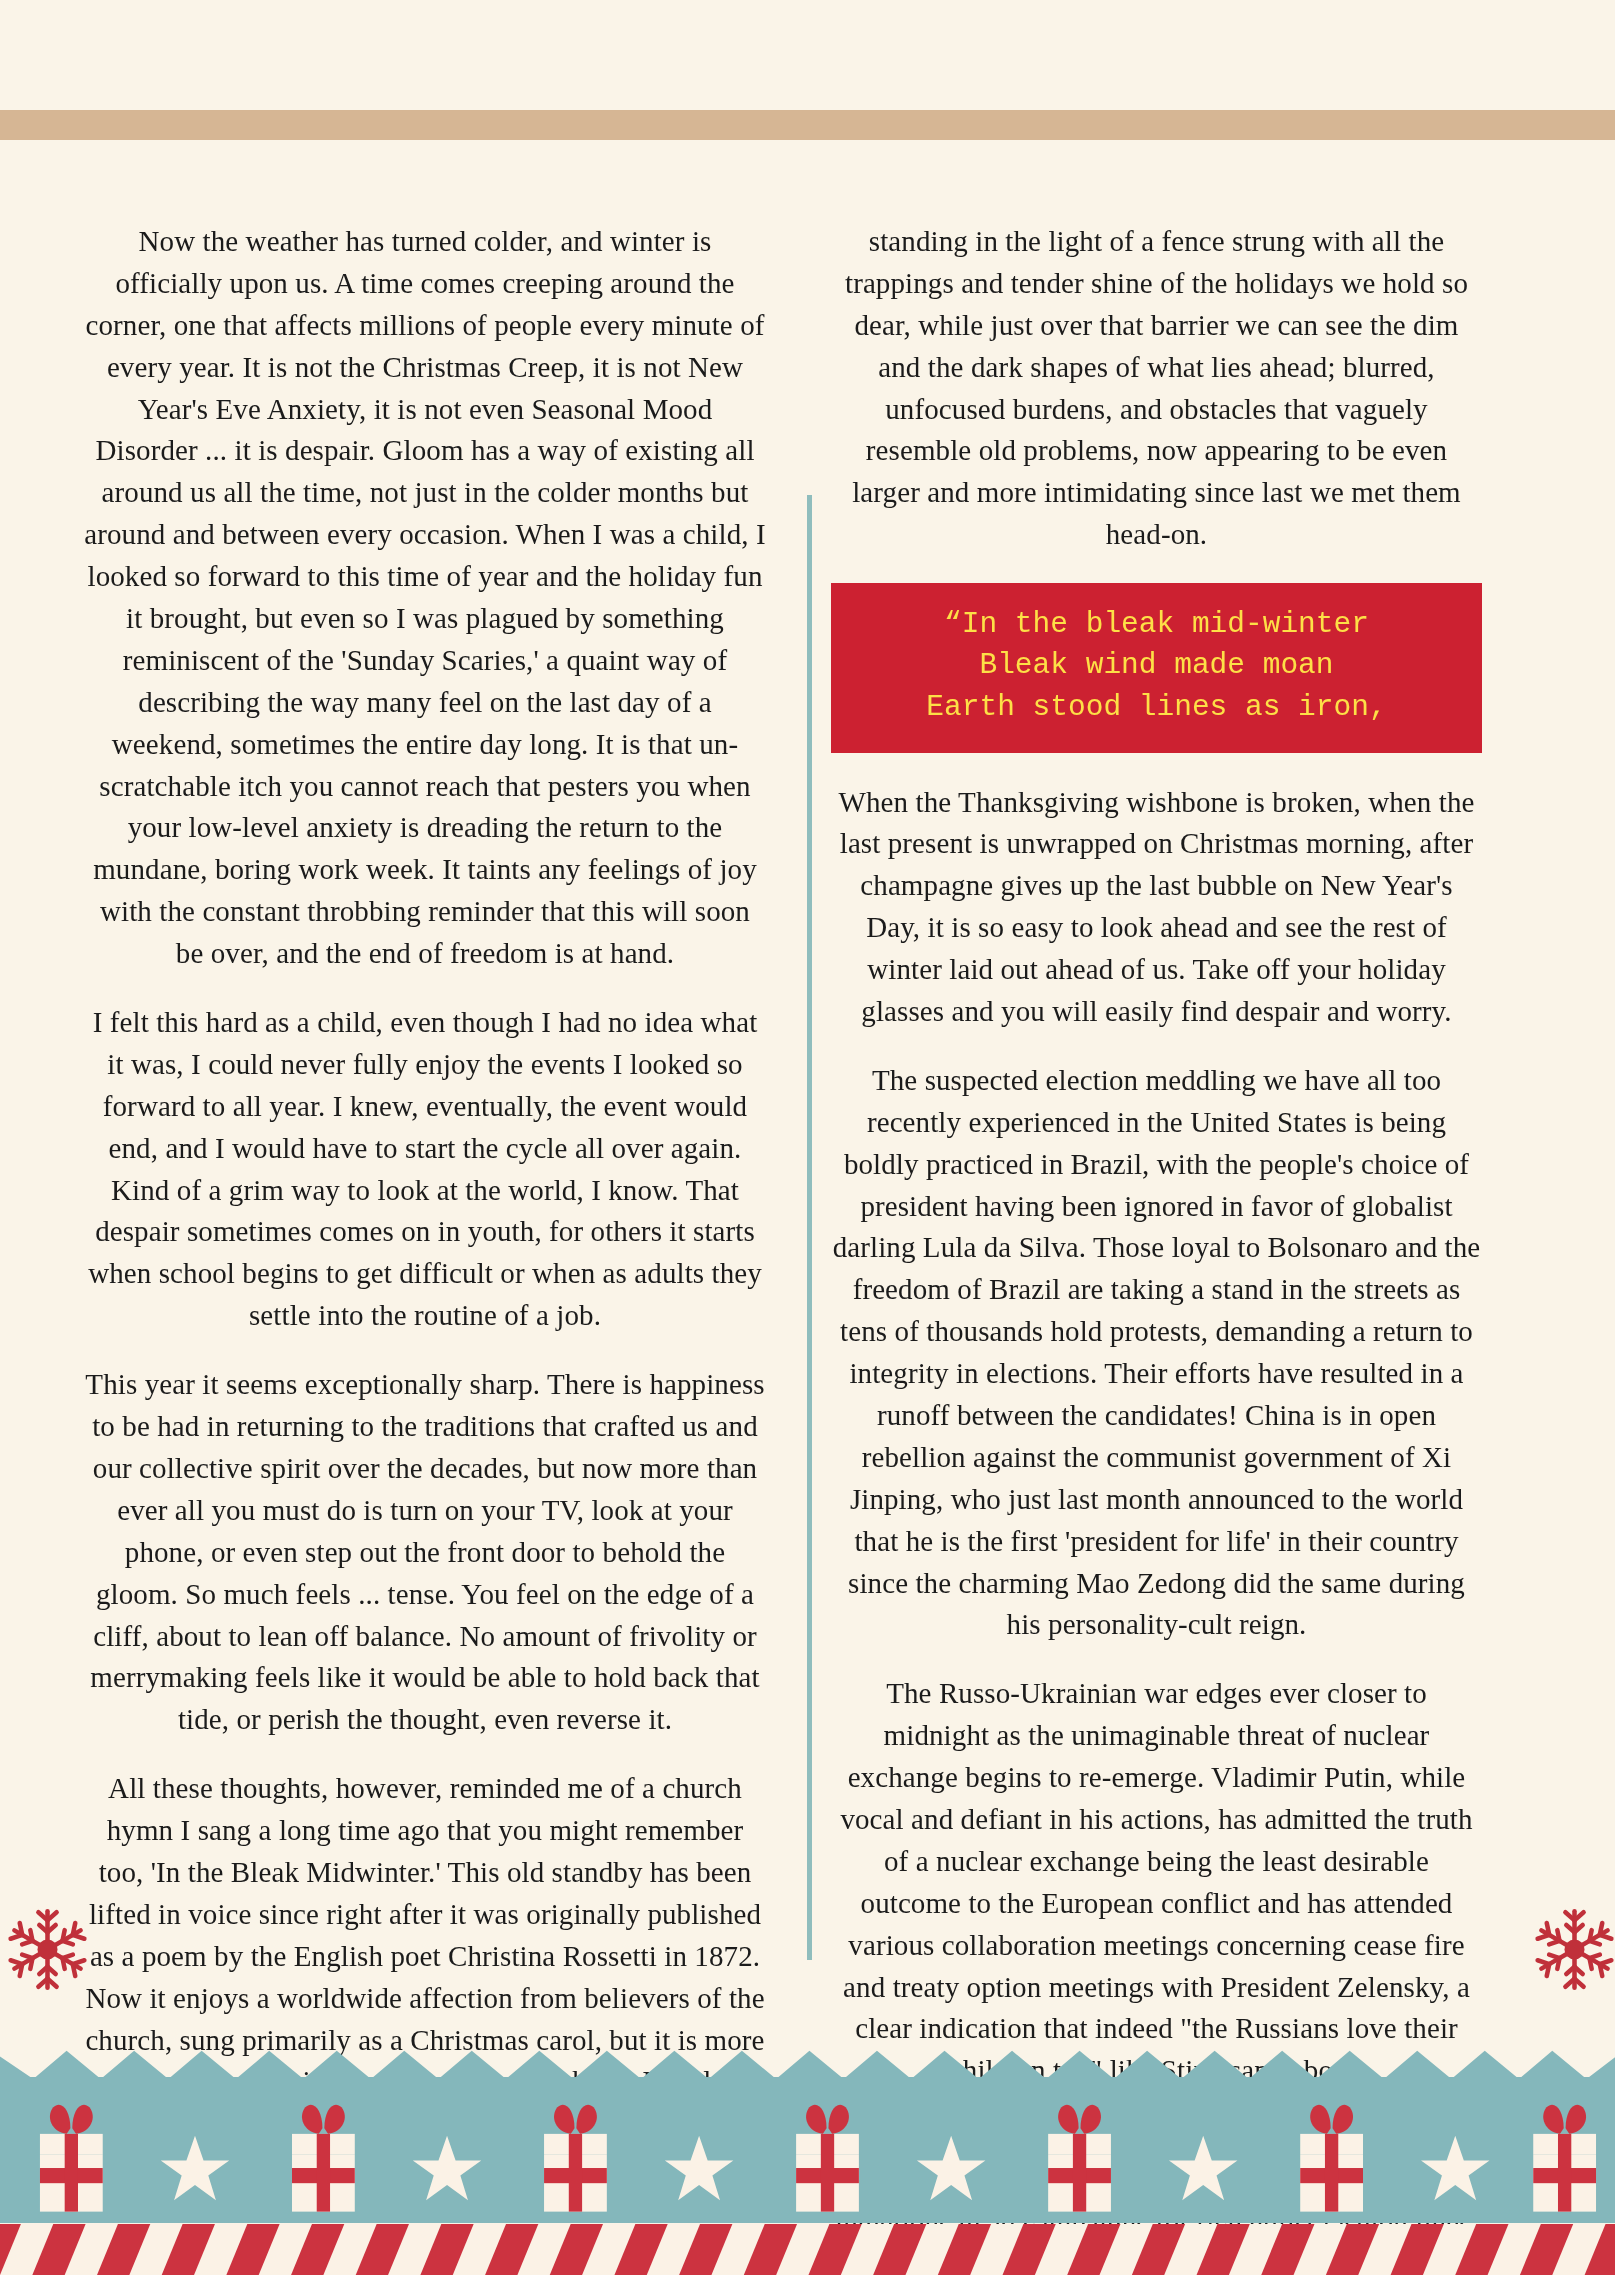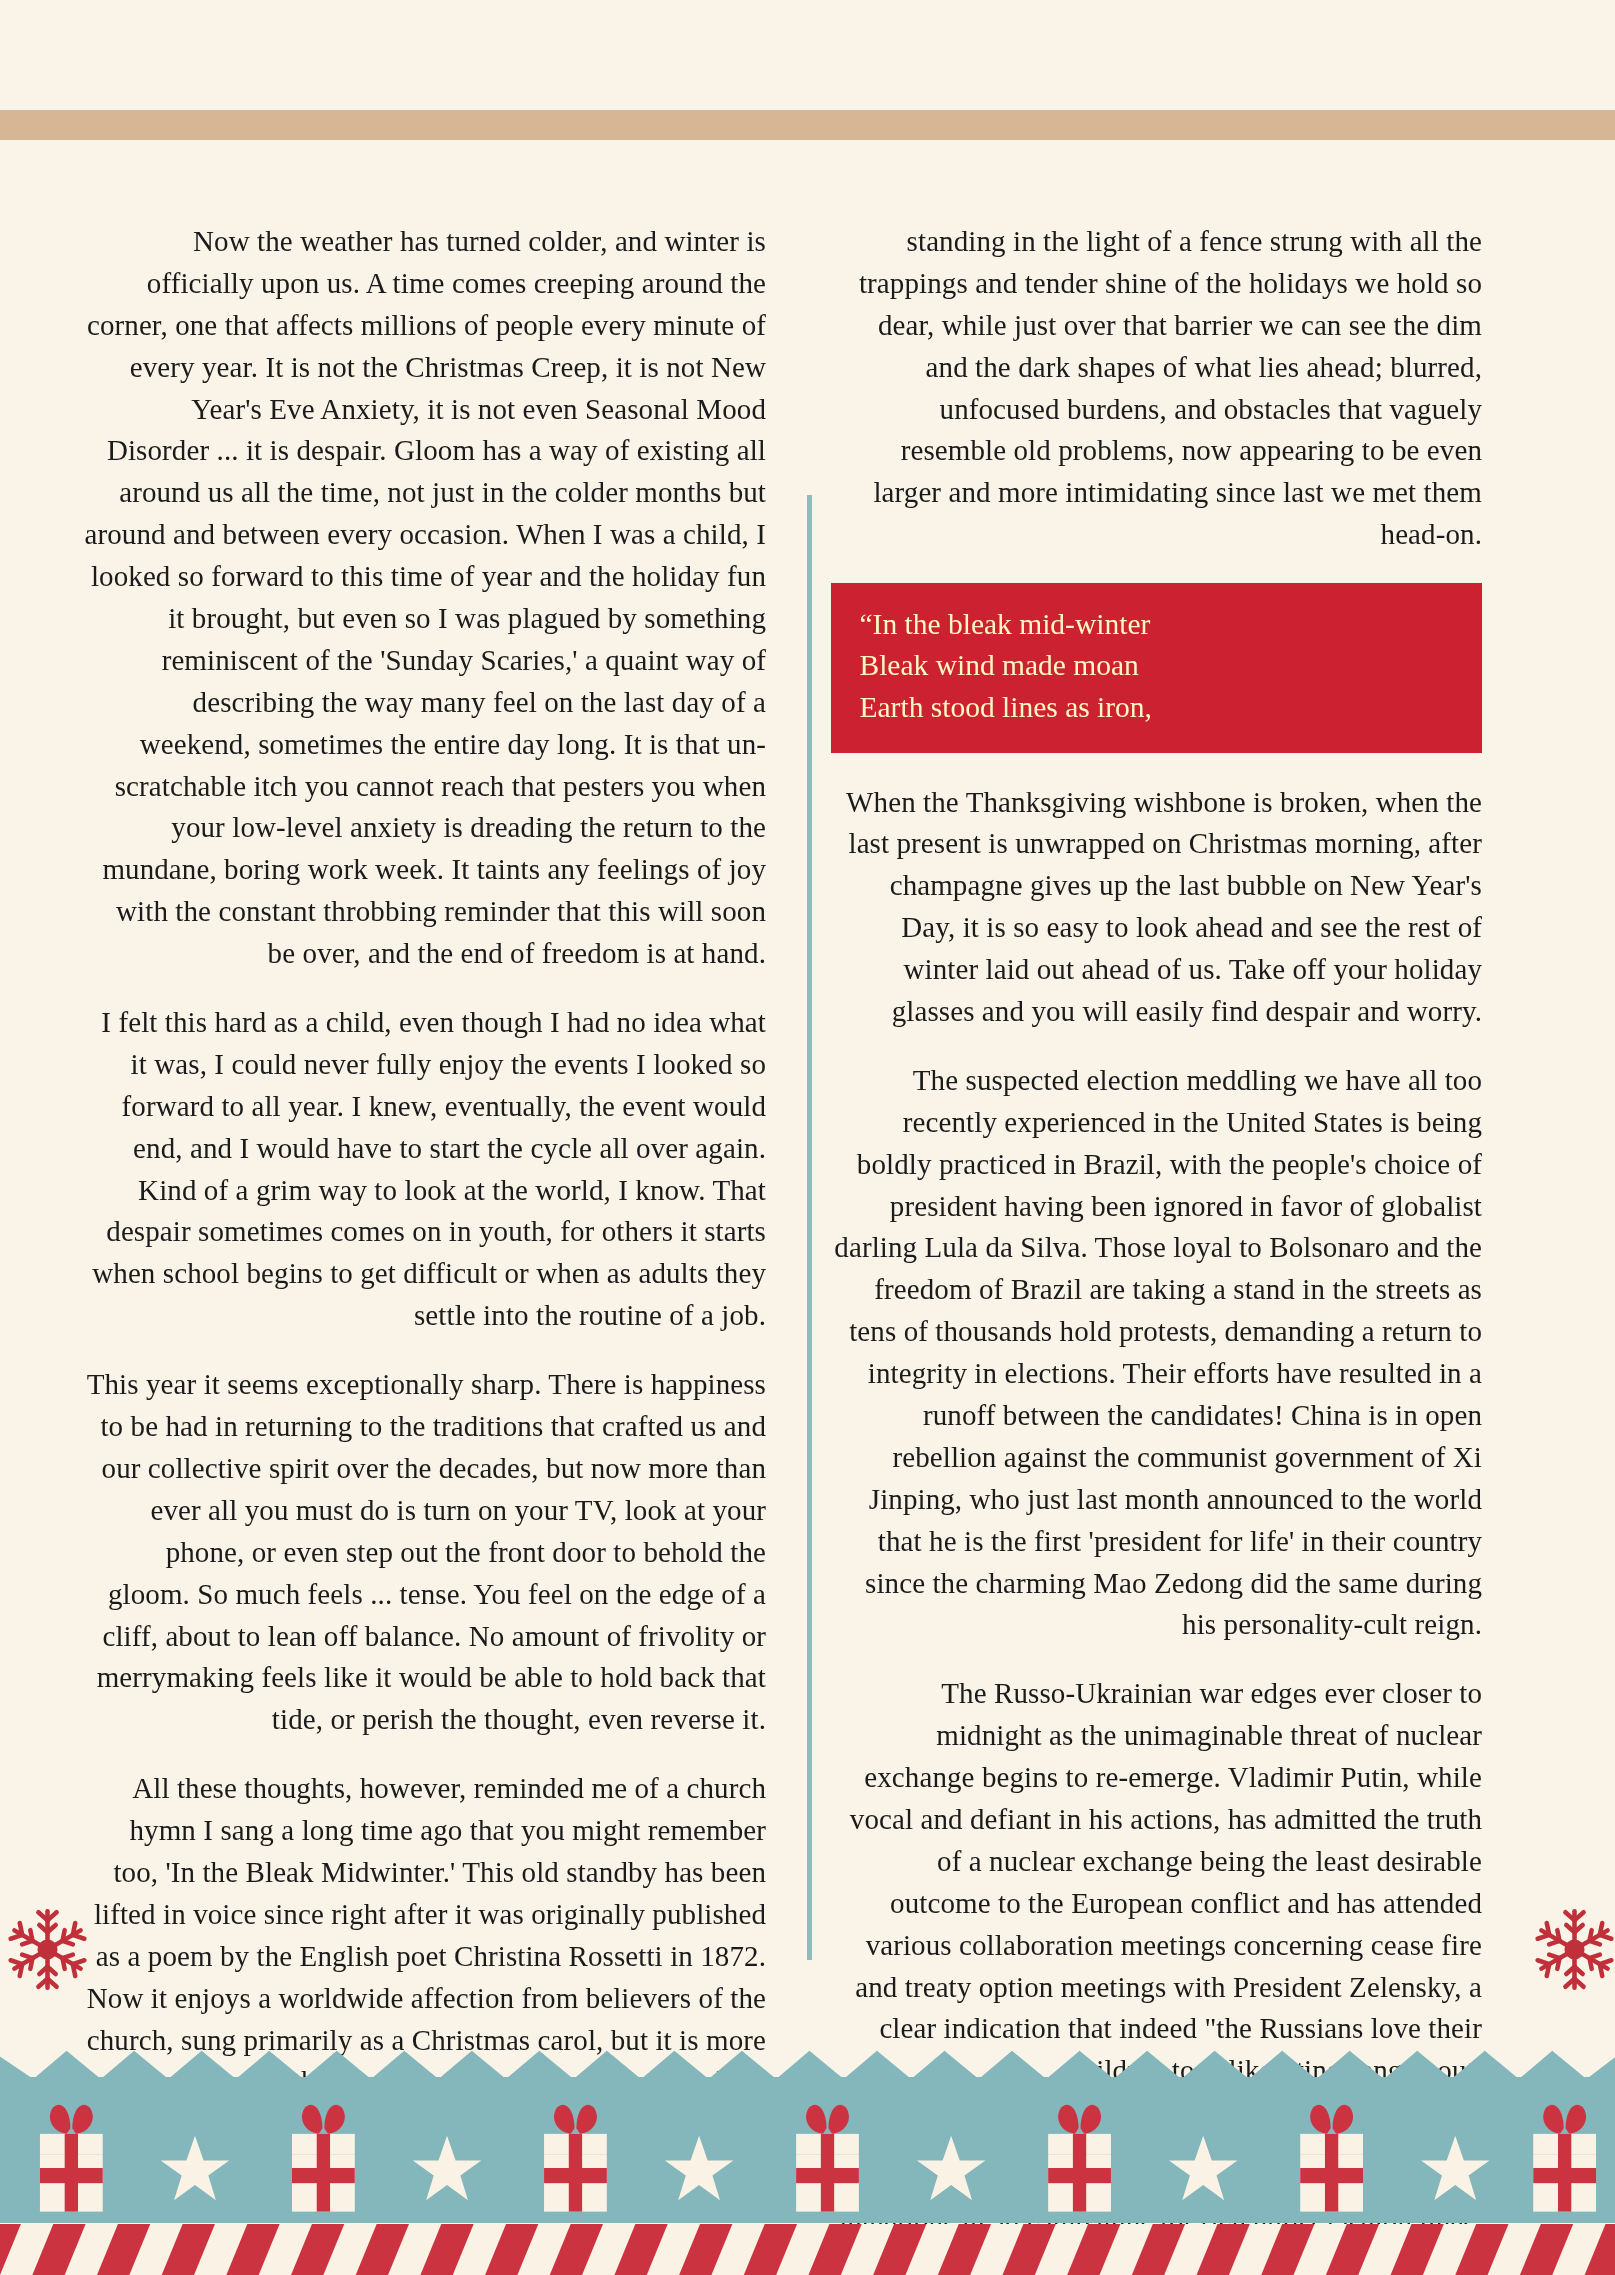--- a/index.html
+++ b/index.html
@@ -55,36 +55,37 @@
     width: 4.8px;
     height: 1465px;
     background: #8fbdbd;
   }
 
   p.body-text {
     margin: 0 0 27px 0;
     font-size: 29px;
     line-height: 1.445;
     color: #1b1b1b;
-    text-align: right;
+    text-align: center;
     letter-spacing: 0.1px;
   }
   p.body-text:last-child { margin-bottom: 0; }
 
   
   .pullquote {
     background: #cc2131;
-    color: #fef9c3;
+    color: #fde047;
     margin: 7.6px 0 28.5px 0;
     padding: 21px 28.5px 25px 28.5px;
     box-sizing: border-box;
     width: 100%;
-    text-align: left;
+    text-align: center;
     font-size: 29.5px;
     line-height: 1.40;
+    font-family: Liberation Mono, monospace;
   }
   .pullquote .qline { display: block; white-space: pre; }
   .pullquote .qline.indent { padding-left: 34px; }
 
   
   .snowflake {
     position: absolute;
     width: 91px;
     height: 91px;
   }

